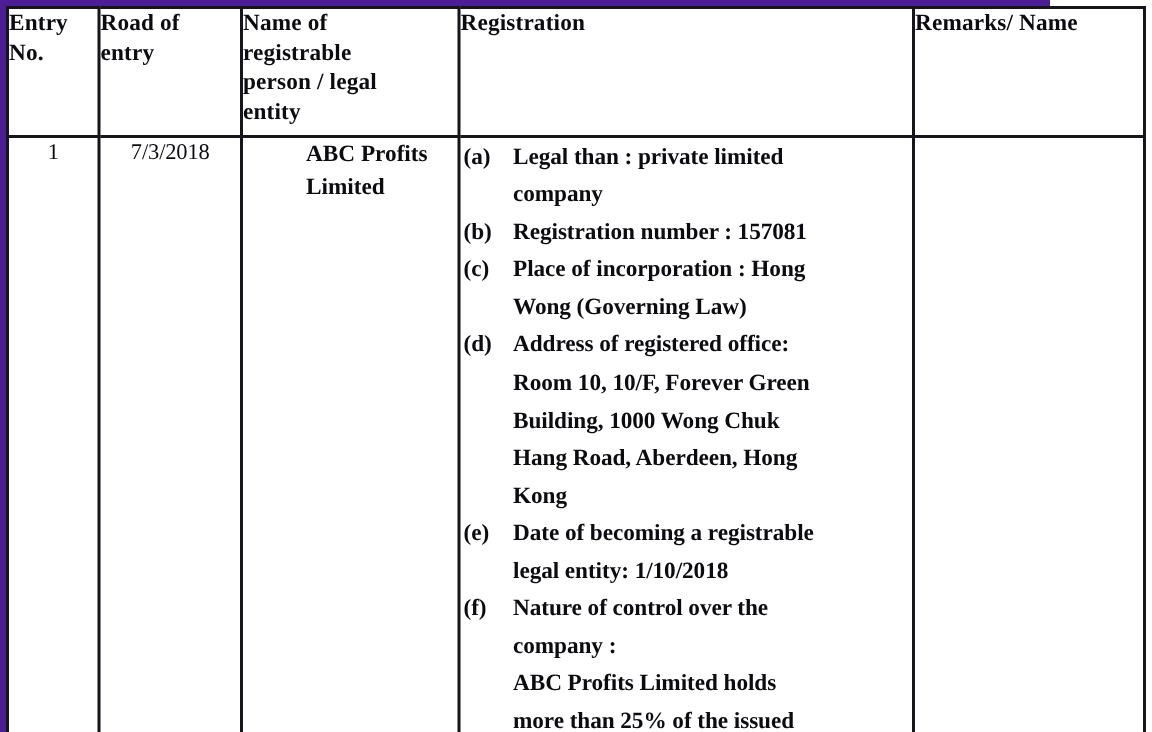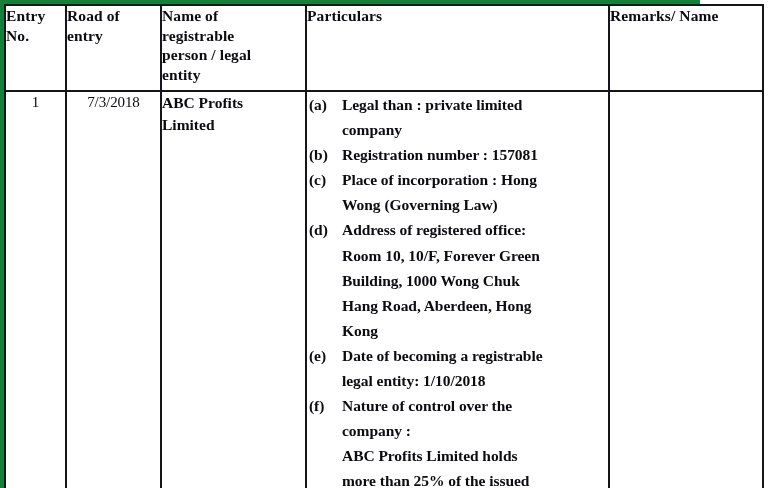--- a/index.html
+++ b/index.html
@@ -13,21 +13,21 @@
     overflow: hidden;
     font-family: "Liberation Serif", "DejaVu Serif", serif;
     color: #0b0b10;
     -webkit-font-smoothing: antialiased;
   }
 
   #register-page {
     position: relative;
     width: 700px;
     height: 488px;
-    background: #15803d;
+    background: #4c1d95;
   }
 
   table.register-table {
     position: absolute;
     left: 4px;
     top: 4px;
     width: 758px;
     height: 475px;
     border-collapse: collapse;
     table-layout: fixed;
@@ -79,20 +79,21 @@
 
   td.cell-name {
     font-size: 15.5px;
     line-height: 21.5px;
     font-weight: bold;
     padding: 6px 6px 0 9px;
   }
   td.cell-name .cell-text {
     display: block;
     white-space: pre-line;
+    padding-left: 42px;
   }
 
   td.cell-particulars {
     padding: 6px 6px 0 10px;
   }
   td.cell-remarks {
     padding: 6px 6px 0 8px;
   }
 
   
@@ -145,21 +146,21 @@
           <span class="head-text">Road of
 entry</span>
         </th>
         <th class="head-cell">
           <span class="head-text">Name of
 registrable
 person / legal
 entity</span>
         </th>
         <th class="head-cell">
-          <span class="head-text">Particulars</span>
+          <span class="head-text">Registration</span>
         </th>
         <th class="head-cell">
           <span class="head-text">Remarks/ Name</span>
         </th>
       </tr>
     </thead>
 
     <tbody>
       <tr class="data-row">
         <td class="cell-entryno">

